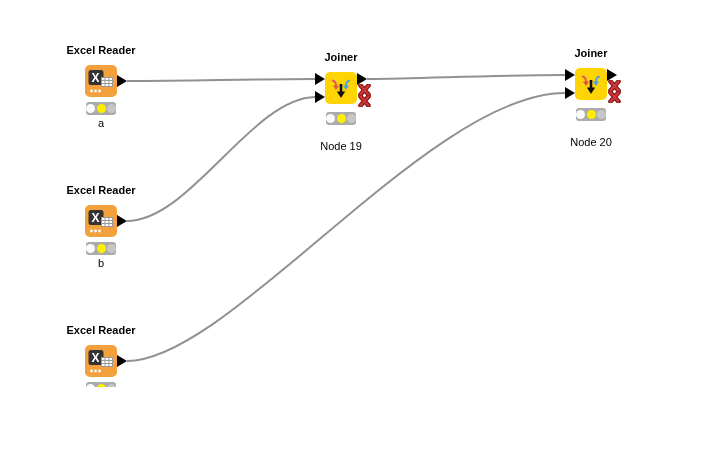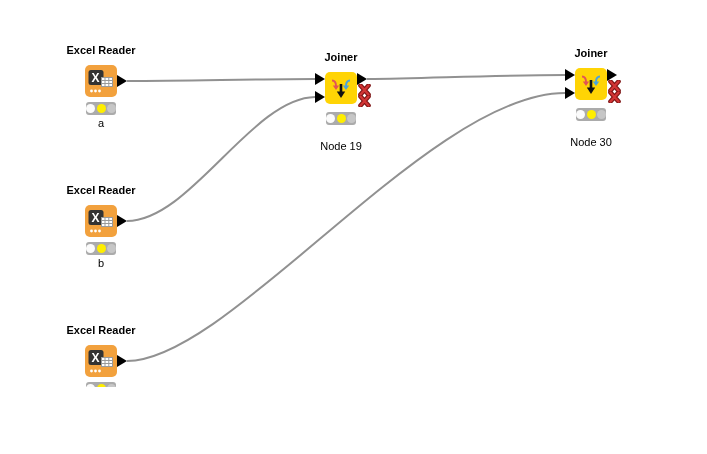--- a/index.html
+++ b/index.html
@@ -198,16 +198,16 @@
     </svg>
     <svg class="xmark x2" viewBox="0 0 13 12">
       <path d="M2.5,1.5 L10.5,10.5 M10.5,1.5 L2.5,10.5" stroke="#7d1414" stroke-width="4.6" stroke-linecap="round" fill="none"></path>
       <path d="M2.5,1.5 L10.5,10.5 M10.5,1.5 L2.5,10.5" stroke="#d23535" stroke-width="2.4" stroke-linecap="round" fill="none"></path>
     </svg>
     <div class="tl">
       <span class="bulb red"></span>
       <span class="bulb yellow"></span>
       <span class="bulb green"></span>
     </div>
-    <div class="node-label">Node 30</div>
+    <div class="node-label">Node 20</div>
   </div>
 
 </div>
 
 </body></html>

